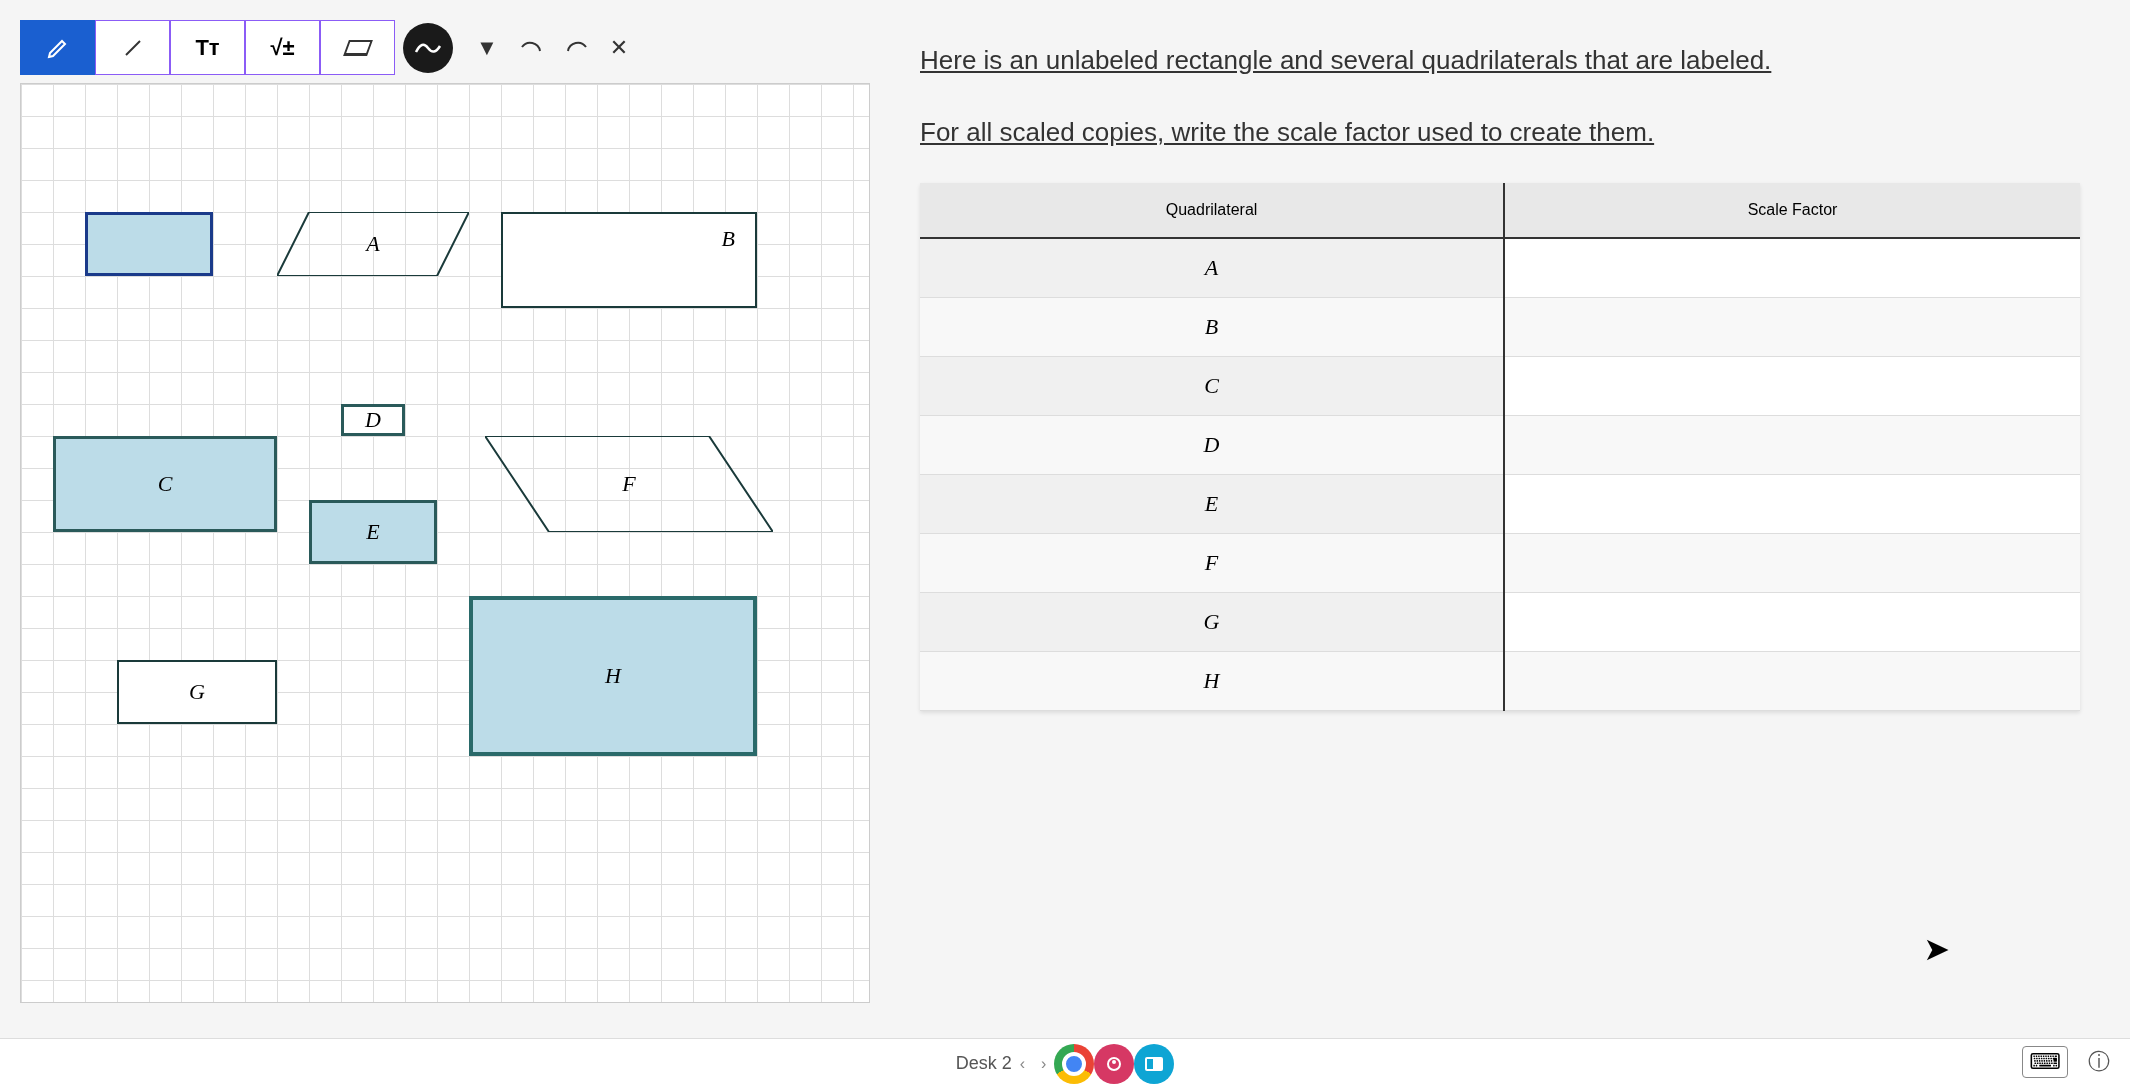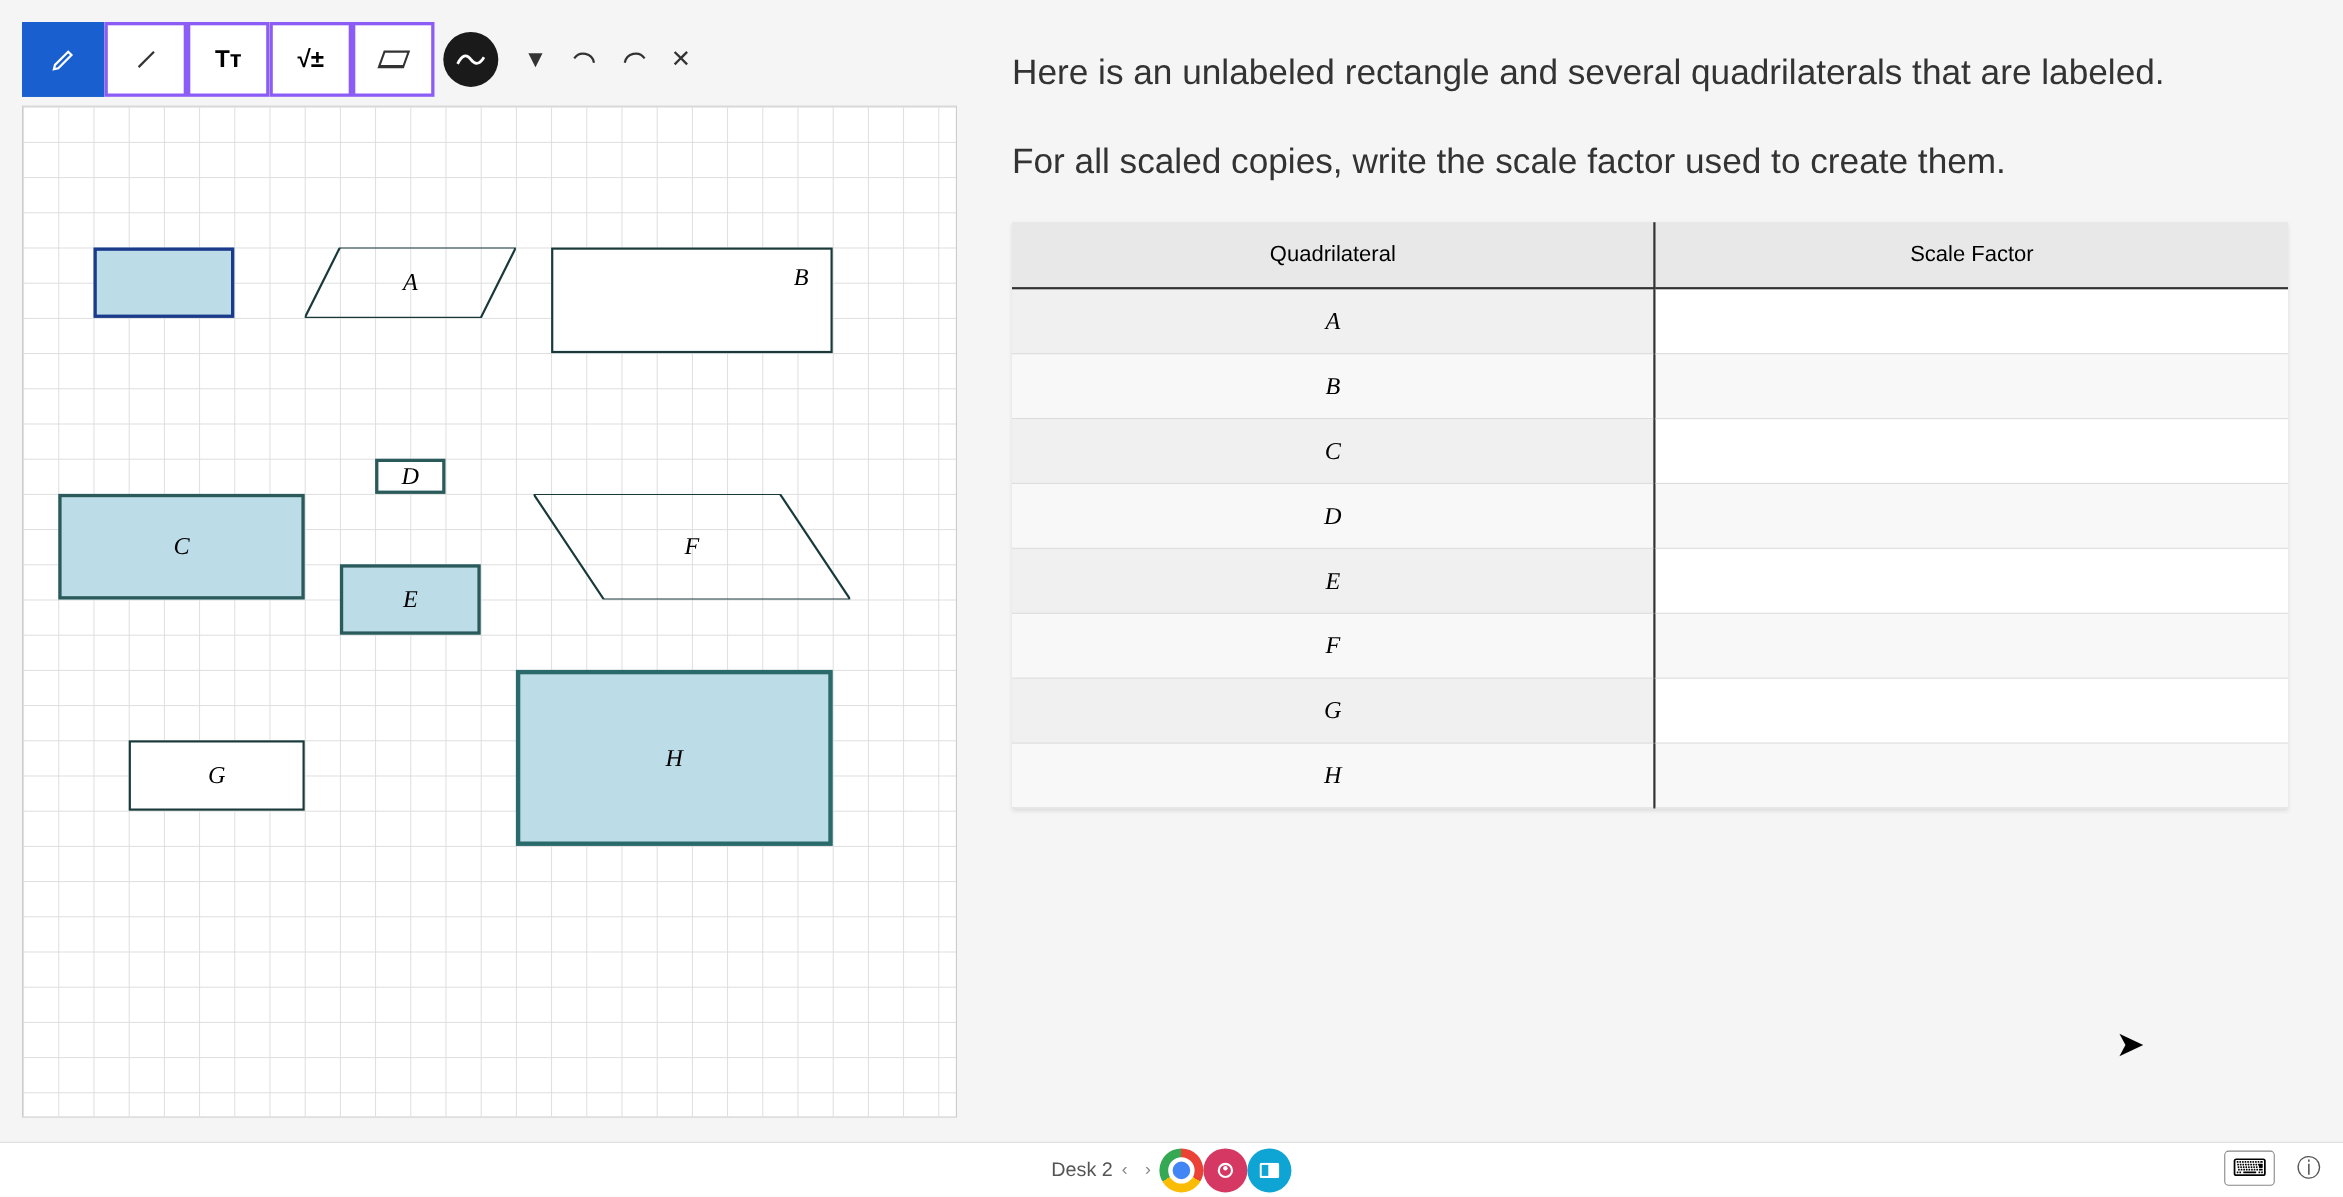--- a/index.html
+++ b/index.html
@@ -21,26 +21,26 @@
     position: relative;
   }
   .toolbar {
     display: flex;
     align-items: center;
     gap: 0;
     margin-bottom: 8px;
   }
   .tool-btn {
     width: 75px;
-    height: 68px;
+    height: 55px;
     display: flex;
     align-items: center;
     justify-content: center;
     background: #fff;
-    border: 3px solid #8b5cf6;
+    border: 1px solid #8b5cf6;
     cursor: pointer;
     font-size: 22px;
     font-weight: bold;
   }
   .tool-btn.active {
     background: #1a5fd0;
     color: #fff;
     border-color: #1a5fd0;
   }
   .tool-btn.round {
@@ -133,35 +133,36 @@
     left: 448px; top: 512px;
     width: 288px; height: 160px;
     background: #bcdce8;
     border: 4px solid #2a6a6a;
   }
   .right-panel {
     flex: 1;
     padding: 20px 30px 0 10px;
   }
   .prompt-text {
-    font-size: 32px;
+    font-size: 26px;
     color: #333;
     line-height: 1.6;
     margin-bottom: 30px;
+    text-decoration: underline;
   }
   .data-table {
     width: 100%;
     border-collapse: collapse;
     background: #f0f0f0;
     margin-top: 20px;
     box-shadow: 0 2px 4px rgba(0,0,0,0.1);
   }
   .data-table th {
     padding: 18px;
-    font-size: 20px;
+    font-size: 16px;
     font-weight: normal;
     border-bottom: 2px solid #333;
     background: #e8e8e8;
   }
   .data-table th:first-child {
     border-right: 2px solid #333;
   }
   .data-table td {
     padding: 16px;
     font-size: 22px;

